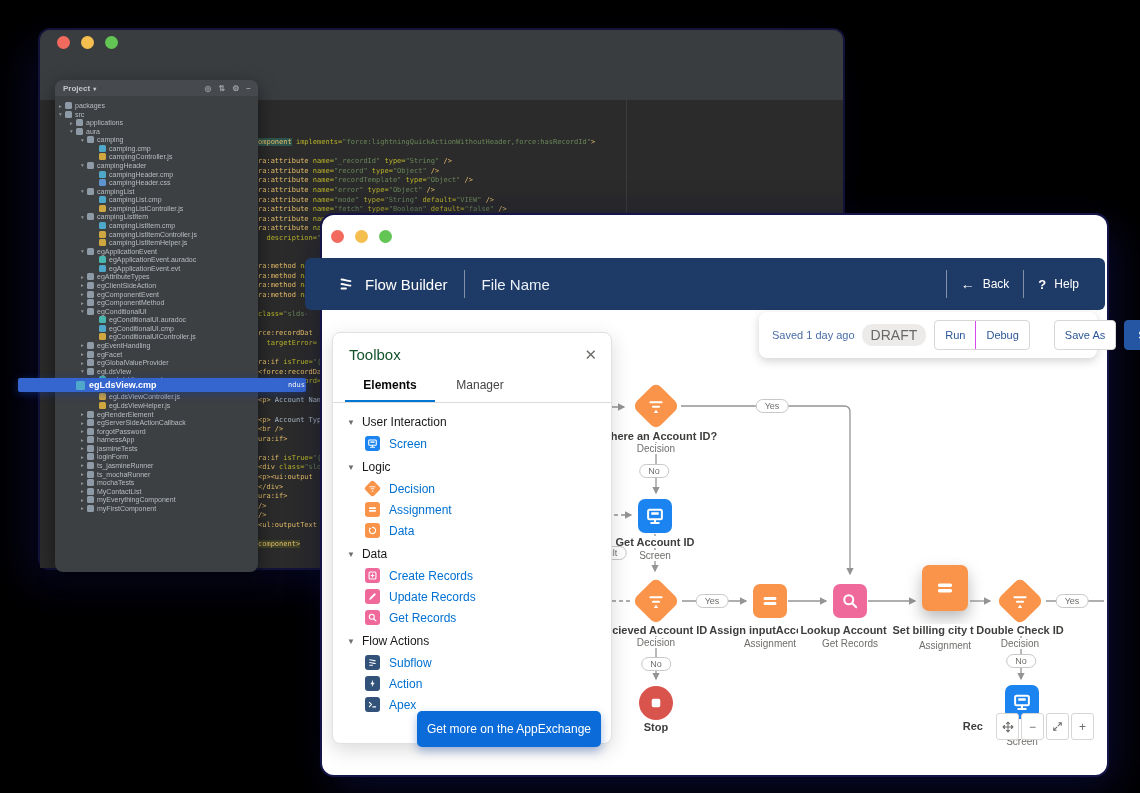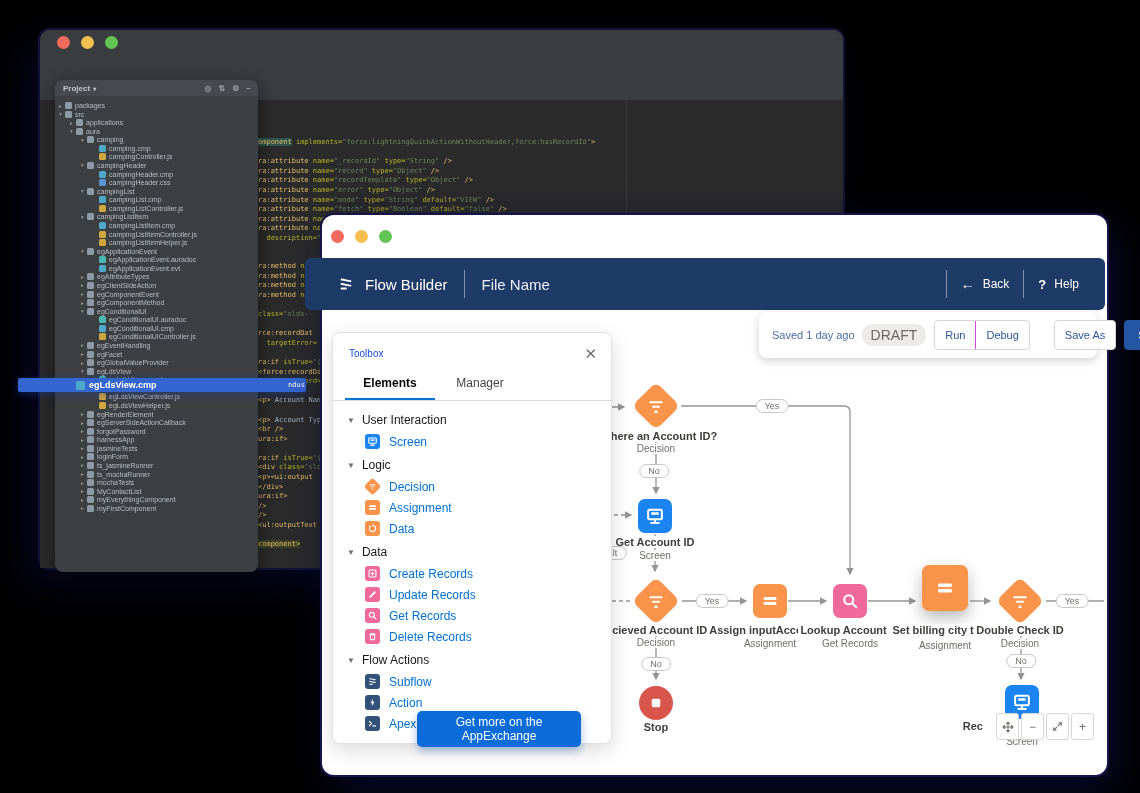--- a/index.html
+++ b/index.html
@@ -74,37 +74,37 @@
   #run-debug{display:flex;margin-left:8px;border:1px solid #d8d6d4;border-radius:4px;height:28px;}
   #run-debug .seg{padding:0 10px;display:flex;align-items:center;color:#2b5796;cursor:pointer;}
   #run-debug .seg + .seg{border-left:1px solid #d946ef;}
   #saveas-btn{margin-left:24px;padding:0 10px;}
   #save-btn{margin-left:8px;padding:0 13px;background:#2456a3;border-color:#2456a3;color:#fff;}
 
   
   #toolbox{position:absolute;left:10px;top:117px;width:278px;height:410px;background:#fff;border:1px solid #e3e1df;
     border-radius:8px;box-shadow:0 6px 20px rgba(0,0,0,.15);z-index:30;}
   #tb-head{display:flex;align-items:center;padding:13px 14px 9px 16px;}
-  #tb-title{font-size:10px;color:#1d4ed8;}
+  #tb-title{font-size:15px;color:#14532d;}
   #tb-close{margin-left:auto;font-size:15px;color:#706e6b;cursor:pointer;line-height:1;}
   #tb-tabs{display:flex;border-bottom:1px solid #dddbda;padding:0 0 0 12px;}
   .tb-tab{font-size:12px;color:#444;padding:6px 0 8px 0;width:90px;text-align:center;cursor:pointer;}
   .tb-tab.active{font-weight:bold;color:#080707;border-bottom:2px solid #0176d3;}
   #tb-body{padding:8px 0 0 14px;}
   .tb-section{margin-bottom:2px;}
   .tb-sec-head{display:flex;align-items:center;gap:7px;font-size:12px;color:#181818;height:22px;cursor:pointer;}
   .tb-chev{font-size:8px;color:#706e6b;}
   .tb-item{display:flex;align-items:center;gap:9px;height:21px;margin-left:18px;cursor:pointer;}
   .tb-item-label{font-size:12px;color:#0070d2;}
   .tbicon{width:15px;height:15px;border-radius:3px;display:flex;align-items:center;justify-content:center;flex:none;
     color:#fff;font-size:9px;font-weight:bold;}
   .tbicon.diamond{transform:rotate(45deg) scale(.82);border-radius:3px;}
   .tbicon.diamond > *{transform:rotate(-45deg);}
 
-  #appex-btn{position:absolute;left:95px;top:496px;width:164px;height:36px;background:#0b6bd8;color:#fff;border:none;
+  #appex-btn{position:absolute;left:95px;top:496px;width:184px;height:36px;background:#0b6bd8;color:#fff;border:none;
     border-radius:5px;font-size:12px;font-family:"Liberation Sans",sans-serif;z-index:60;cursor:pointer;
     box-shadow:0 4px 10px rgba(10,60,160,.35);}
 
   #zoomctl{position:absolute;left:674px;top:498px;display:flex;gap:2px;z-index:40;}
   .zbtn{width:21px;height:25px;background:#fff;border:1px solid #d8d6d4;border-radius:3px;display:flex;
     align-items:center;justify-content:center;color:#706e6b;font-size:12px;cursor:pointer;}
 </style>
 </head>
 <body>
 
@@ -629,31 +629,20 @@
               <span class="tbicon" style="background: rgb(239, 106, 154);">
                 <span style="display:flex">
                   <svg width="11" height="11" viewBox="0 0 16 16" fill="none" stroke="#fff" stroke-width="1.6" stroke-linecap="round">
                     <circle cx="7" cy="7" r="3.6"></circle>
                     <path d="M9.8 9.8L13 13"></path>
                   </svg>
                 </span>
               </span>
               <span class="tb-item-label">Get Records</span>
             </div>
-            <div class="tb-item">
-              <span class="tbicon" style="background: rgb(239, 106, 154);">
-                <span style="display:flex">
-                  <svg width="11" height="11" viewBox="0 0 16 16" fill="none" stroke="#fff" stroke-width="1.6" stroke-linecap="round">
-                    <path d="M4 5h8 M6 5V3.8h4V5"></path>
-                    <rect x="5" y="5.5" width="6" height="7" rx="1"></rect>
-                  </svg>
-                </span>
-              </span>
-              <span class="tb-item-label">Delete Records</span>
-            </div>
           </div>
           <div class="tb-section">
             <div class="tb-sec-head">
               <span class="tb-chev">▼</span>
               <span>Flow Actions</span>
             </div>
             <div class="tb-item">
               <span class="tbicon" style="background: rgb(50, 82, 122);">
                 <span style="display:flex">
                   <svg width="11" height="11" viewBox="0 0 16 16" fill="none" stroke="#fff" stroke-width="1.6" stroke-linecap="round">

